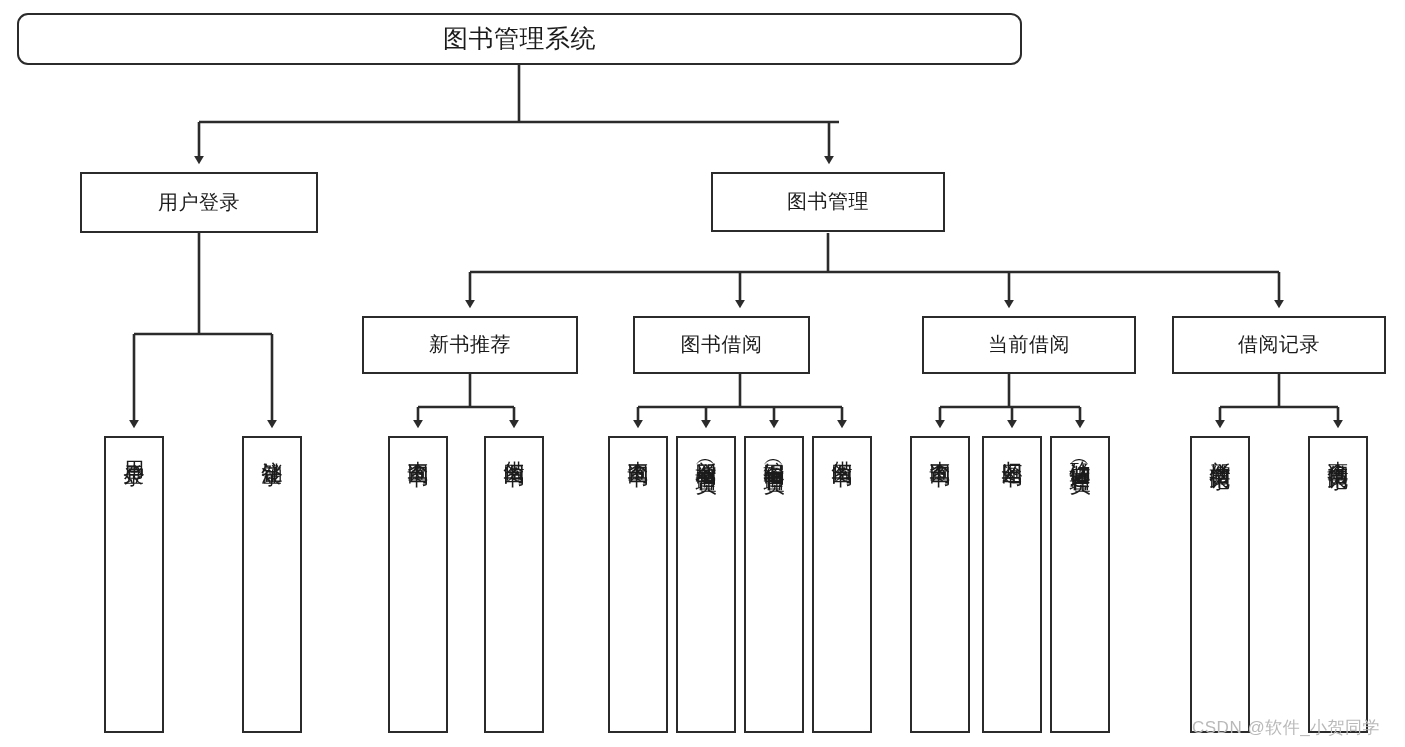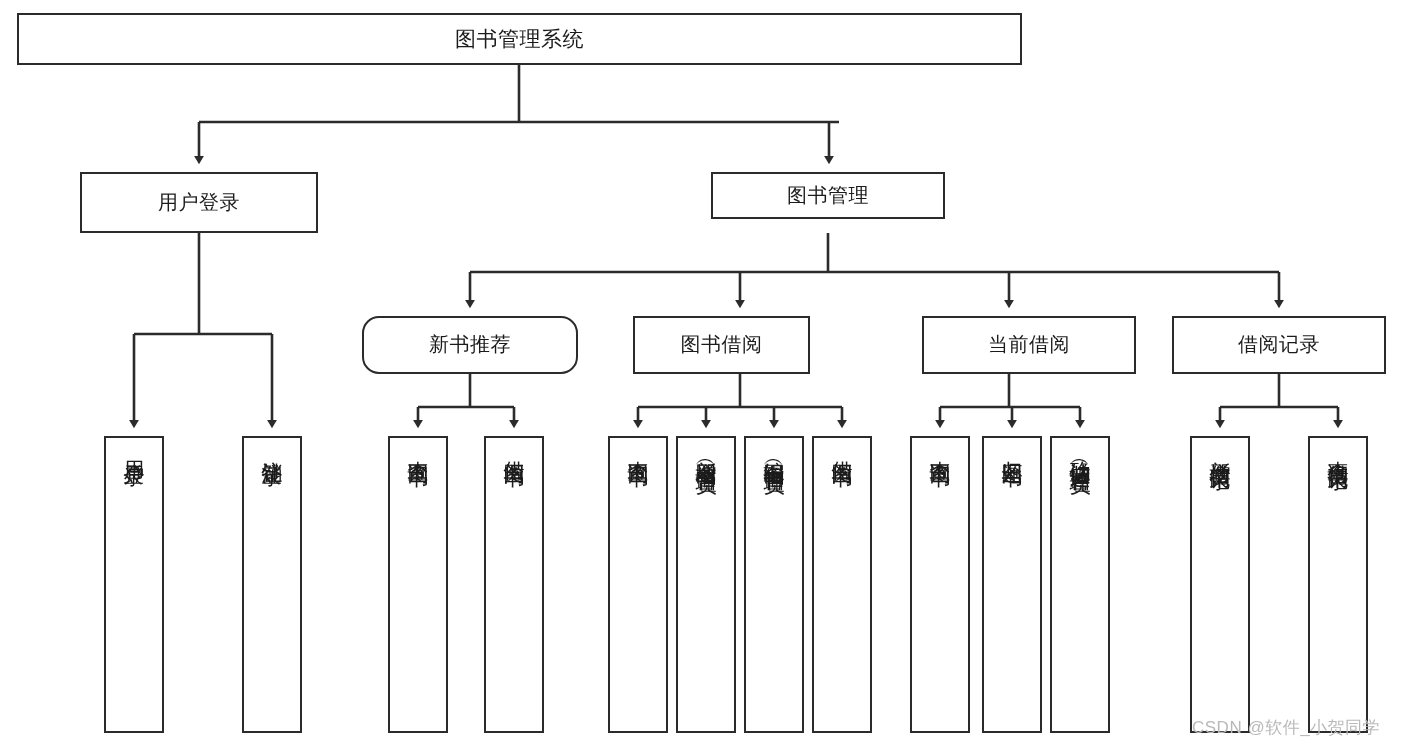--- a/index.html
+++ b/index.html
@@ -35,21 +35,21 @@
     align-items: center;
     justify-content: center;
     text-align: center;
   }
   .node-label {
     display: block;
     line-height: 1.18;
     letter-spacing: 0.5px;
   }
   
-  .lvl-root { font-size: 21px; }
+  .lvl-root { font-size: 25px; border-radius: 11px; }
   
   .lvl-mid { font-size: 20px; }
   
   .leaf .node-label {
     writing-mode: vertical-rl;
     text-orientation: upright;
     font-size: 21px;
     line-height: 1.05;
     letter-spacing: 2px;
     white-space: nowrap;
@@ -122,25 +122,25 @@
     </g>
   </svg>
 
   <div class="node lvl-root" style="left:17px; top:13px; width:1005px; height:52px;">
     <span class="node-label">图书管理系统</span>
   </div>
 
   <div class="node lvl-mid" style="left:80px; top:172px; width:238px; height:61px;">
     <span class="node-label">用户登录</span>
   </div>
-  <div class="node lvl-mid" style="left:711px; top:172px; width:234px; height:47px;">
+  <div class="node lvl-mid" style="left:711px; top:172px; width:234px; height:60px;">
     <span class="node-label">图书管理</span>
   </div>
 
-  <div class="node lvl-mid" style="left:362px; top:316px; width:216px; height:58px;border-radius:17px;">
+  <div class="node lvl-mid" style="left:362px; top:316px; width:216px; height:58px;">
     <span class="node-label">新书推荐</span>
   </div>
   <div class="node lvl-mid" style="left:633px; top:316px; width:177px; height:58px;">
     <span class="node-label">图书借阅</span>
   </div>
   <div class="node lvl-mid" style="left:922px; top:316px; width:214px; height:58px;">
     <span class="node-label">当前借阅</span>
   </div>
   <div class="node lvl-mid" style="left:1172px; top:316px; width:214px; height:58px;">
     <span class="node-label">借阅记录</span>

